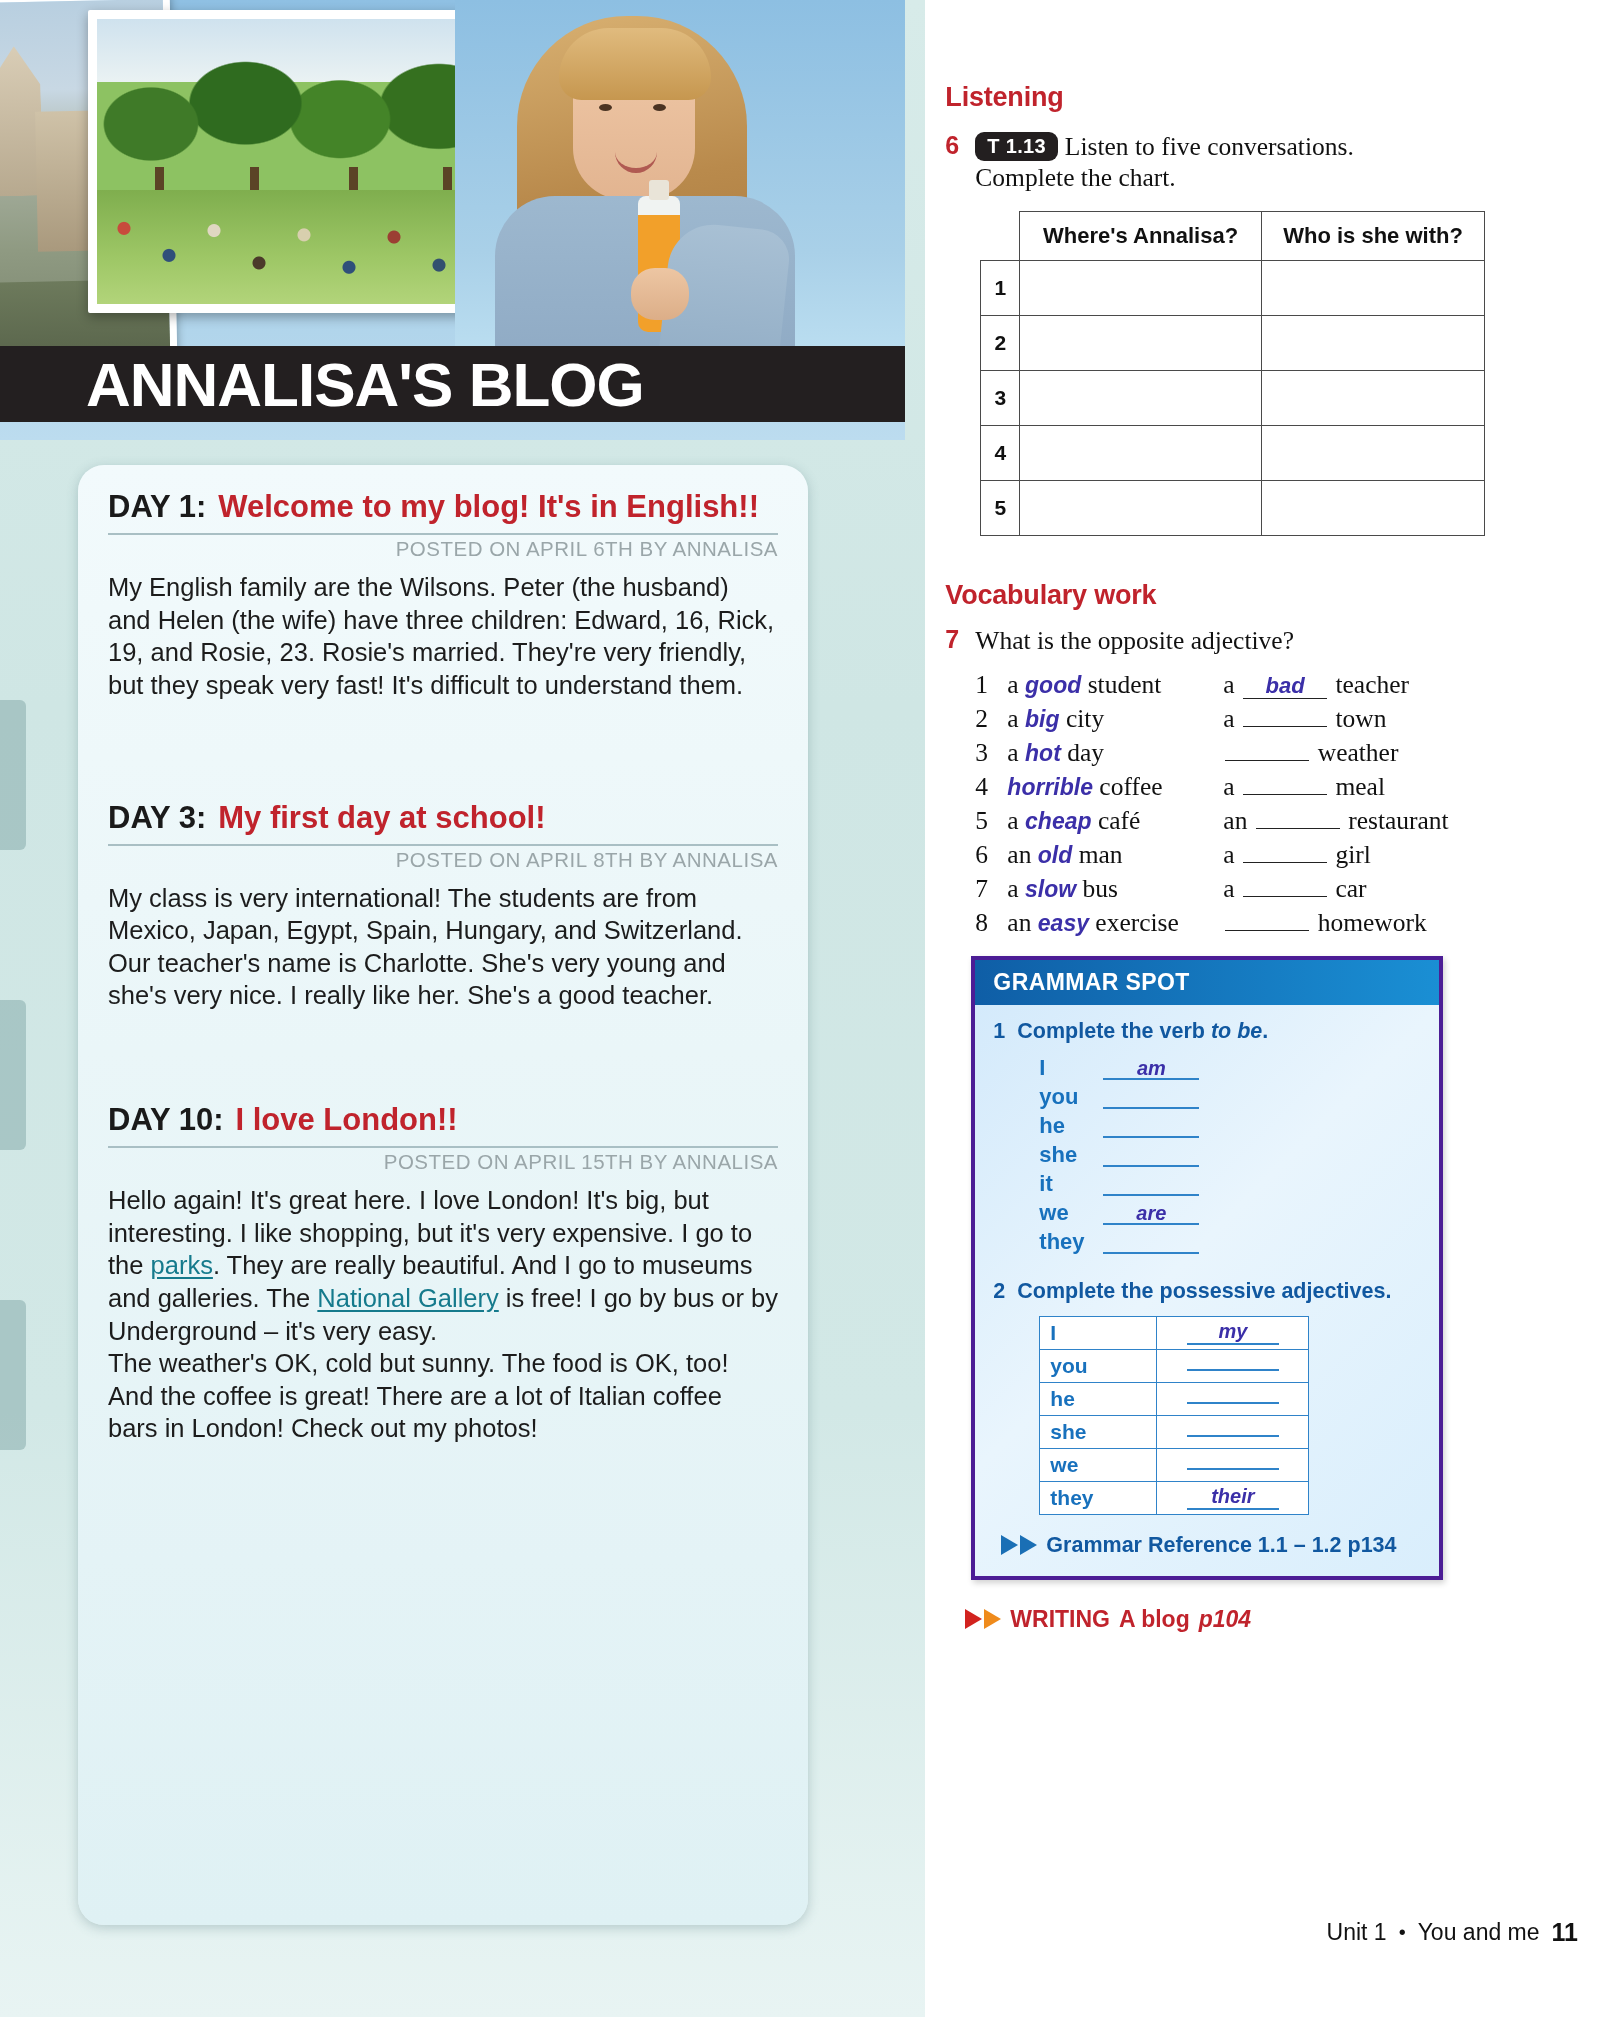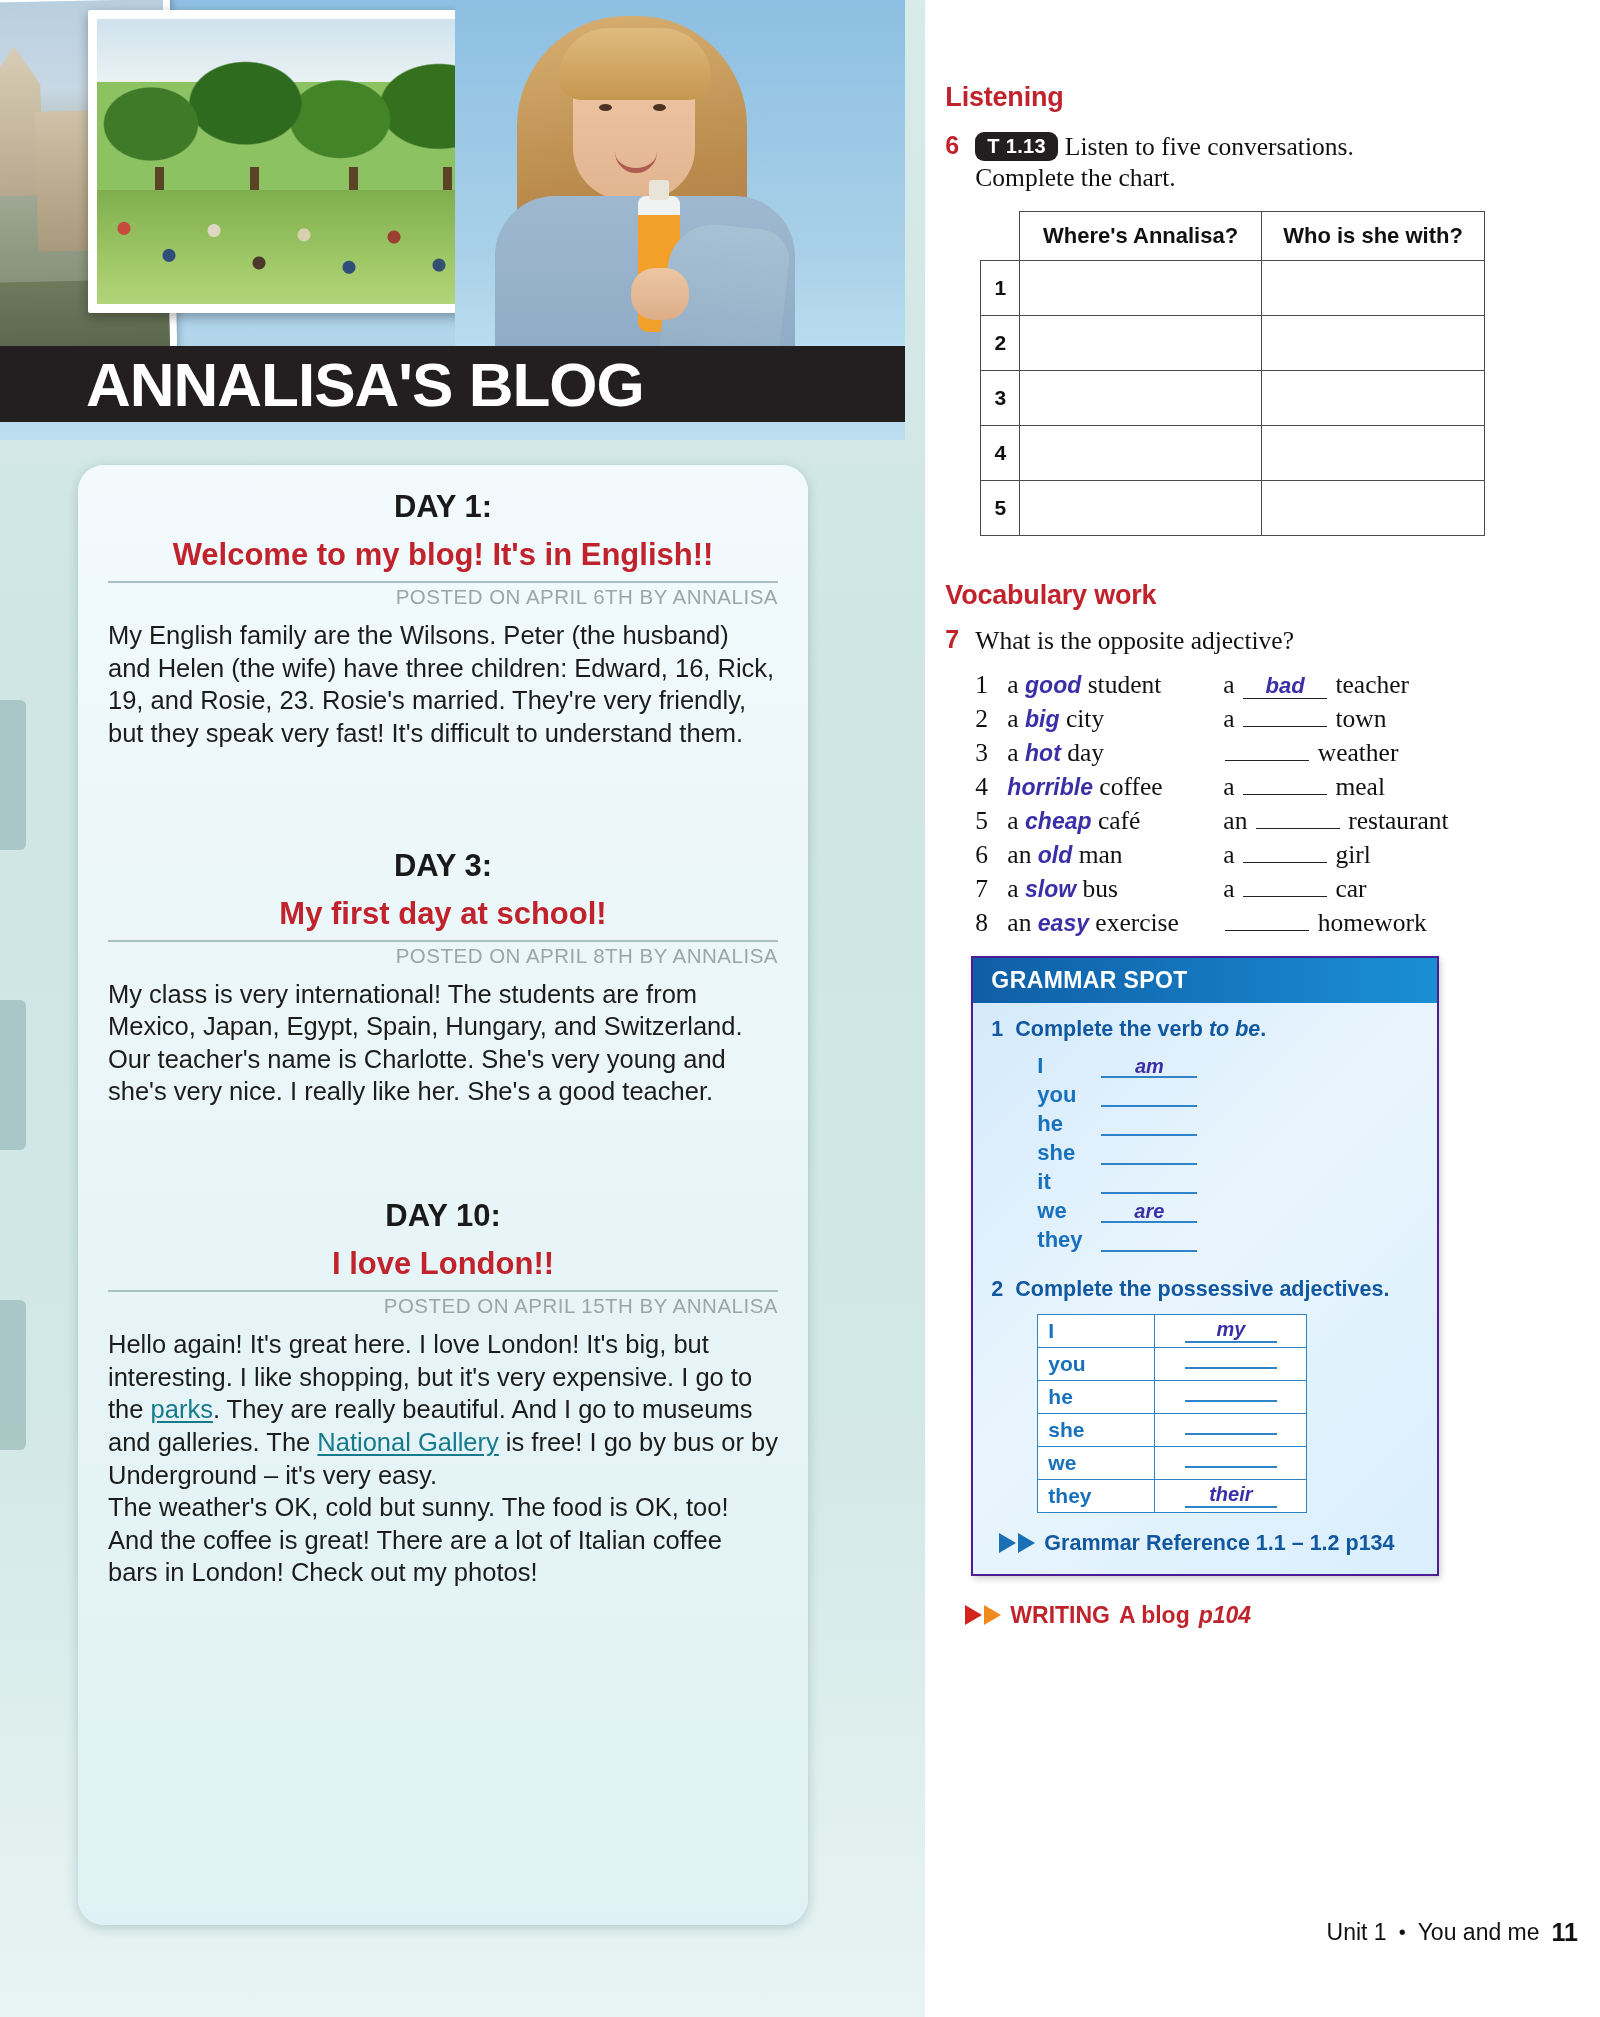--- a/index.html
+++ b/index.html
@@ -163,23 +163,22 @@
   
   .blog-card{
     position:absolute;left:78px;top:465px;width:730px;height:1460px;
     background:linear-gradient(180deg,#f2fafc 0%, #eaf6f8 40%, #e4f3f6 75%, #dff1f4 100%);
     border-radius:26px;
     box-shadow:0 3px 12px rgba(70,110,115,.30);
     padding:0;
   }
   .entry{padding:0 30px;}
   .entry-head{
-    display:flex;align-items:center;gap:12px;
+    display:flex;align-items:flex-end;gap:12px;
     padding-top:24px;
-    flex-direction:column;
   }
   .day-label{font-size:31px;font-weight:bold;color:#1a1a1a;}
   .day-title{font-size:31px;font-weight:bold;color:#c0232c;}
   .rule{height:2px;background:#a9bfc4;margin:8px 0 2px;}
   .posted{
     text-align:right;font-size:20.5px;color:#9aa6a9;letter-spacing:.5px;
     margin-bottom:10px;
   }
   .body-text{
     font-size:25.5px;line-height:1.28;color:#1c1c1c;
@@ -245,21 +244,21 @@
   .blank{
     display:inline-block;width:84px;border-bottom:1.7px solid #222;
     text-align:center;color:#3b2fa8;font-family:"Liberation Sans", sans-serif;
     font-weight:bold;font-style:italic;font-size:22px;line-height:1;
     padding-bottom:1px;margin:0 2px;
   }
 
   
   .gspot{
     margin-left:26px;margin-top:16px;width:464px;
-    border:2px solid #4c1d95;background:#dceefb;
+    border:4px solid #4c1d95;background:#dceefb;
     box-shadow:2px 3px 6px rgba(0,0,0,.18);
   }
   .gspot-head{
     background:linear-gradient(90deg,#0f5ea6,#1a8fd4);
     color:#fff;font-family:"Liberation Sans", sans-serif;font-weight:bold;
     font-size:23px;letter-spacing:.4px;padding:9px 0 9px 18px;
   }
   .gspot-body{
     background:linear-gradient(135deg,#d4eafb 0%, #e9f5fd 45%, #d9eefc 100%);
     padding:14px 18px 16px;

